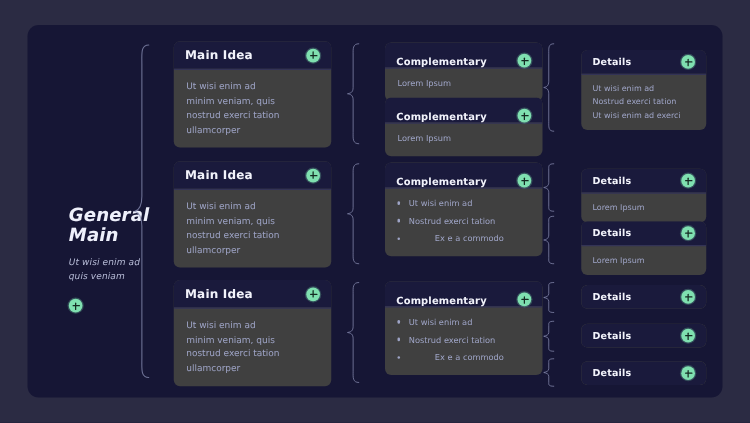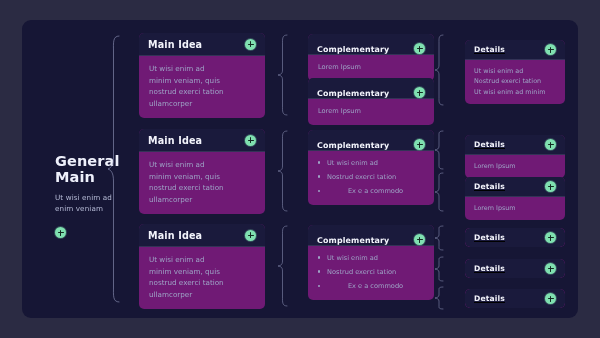--- a/index.html
+++ b/index.html
@@ -13,21 +13,21 @@
     position:absolute;left:0;top:0;width:600px;height:338px;
     background:#2b2b43;
   }
   #panel{
     position:absolute;left:22px;top:20px;width:556px;height:298px;
     background:#161635;border-radius:9px;
   }
 
   
   #general{
-    position:absolute;left:33px;top:133px;width:76px;
+    position:absolute;left:33px;top:145px;width:76px;font-style:italic;
   }
   #general .gi-title{
     color:#eef0fb;font-size:14.5px;font-weight:bold;line-height:1.13;
     letter-spacing:.1px;
   }
   #general .gi-sub{
     color:#b6bbd6;font-size:7.2px;line-height:1.55;margin-top:6px;
     letter-spacing:.1px;
   }
   #general .gi-plus{margin-top:9px;}
@@ -41,21 +41,21 @@
   }
   .plus::before,.plus::after{
     content:"";position:absolute;background:#152a22;border-radius:.5px;
   }
   .plus::before{left:2.5px;top:5px;width:6px;height:1.3px;}
   .plus::after{left:4.85px;top:2.6px;width:1.3px;height:6px;}
 
   
   .card{
     position:absolute;
-    background:#701a75;
+    background:#404040;
     border-radius:5px;
     overflow:hidden;
     box-sizing:border-box;
   }
   .card-head{
     display:flex;align-items:center;justify-content:space-between;
     padding:0 9px;
     box-sizing:border-box;
     background:#1a1a3c;
   }
@@ -84,21 +84,21 @@
   .main-idea .card-head{height:22px;}
   .main-idea .ttl{font-size:9.6px;}
   .main-idea .card-body{font-size:7.2px;line-height:1.62;}
 
   .comp{width:126px;}
   .comp .card-head{height:20px;align-items:flex-end;}
   .comp .ttl{font-size:7.9px;}
   .comp .card-body{font-size:6.6px;line-height:1.62;}
 
   .det{width:100px;}
-  .det .card-head{height:19px;text-decoration:underline;}
+  .det .card-head{height:19px;}
   .det .ttl{font-size:7.6px;}
   .det .card-body{font-size:6.4px;line-height:1.62;padding:6px 9px 7px 9px;}
   .det.head-only{height:19px;}
   .det.head-only .card-head{border-radius:5px;}
 
   
   .brace{position:absolute;pointer-events:none;}
   .brace svg{display:block;overflow:visible;}
 </style>
 </head>
@@ -107,21 +107,21 @@
 <div id="slide">
   <div id="panel">
 
     <div id="general">
       <div class="gi-title">
         <span>General</span><br>
         <span>Main</span>
       </div>
       <div class="gi-sub">
         <span>Ut wisi enim ad</span><br>
-        <span>enim veniam</span>
+        <span>quis veniam</span>
       </div>
       <div class="gi-plus">
         <span class="plus"></span>
       </div>
     </div>
 
     <div class="brace" style="left:85px;top:15px;">
       <svg width="14" height="268" viewBox="0 0 14 268" fill="none">
         <path d="M12 1 C5.5 1 6.5 8 6.5 16 L6.5 122 C6.5 130 4 133 1 134 C4 135 6.5 138 6.5 146 L6.5 252 C6.5 260 5.5 267 12 267" stroke="#8e93b8" stroke-width="0.85" stroke-linecap="round" fill="none" opacity="0.75"></path>
       </svg>
@@ -262,21 +262,21 @@
     </div>
 
     <div class="card det" style="left:443px;top:20px;">
       <div class="card-head">
         <span class="ttl">Details</span>
         <span class="plus"></span>
       </div>
       <div class="card-body">
         <p>Ut wisi enim ad</p>
         <p>Nostrud exerci tation</p>
-        <p>Ut wisi enim ad minim</p>
+        <p>Ut wisi enim ad exerci</p>
       </div>
     </div>
 
     <div class="card det" style="left:443px;top:115px;">
       <div class="card-head">
         <span class="ttl">Details</span>
         <span class="plus"></span>
       </div>
       <div class="card-body">
         <p>Lorem Ipsum</p>

